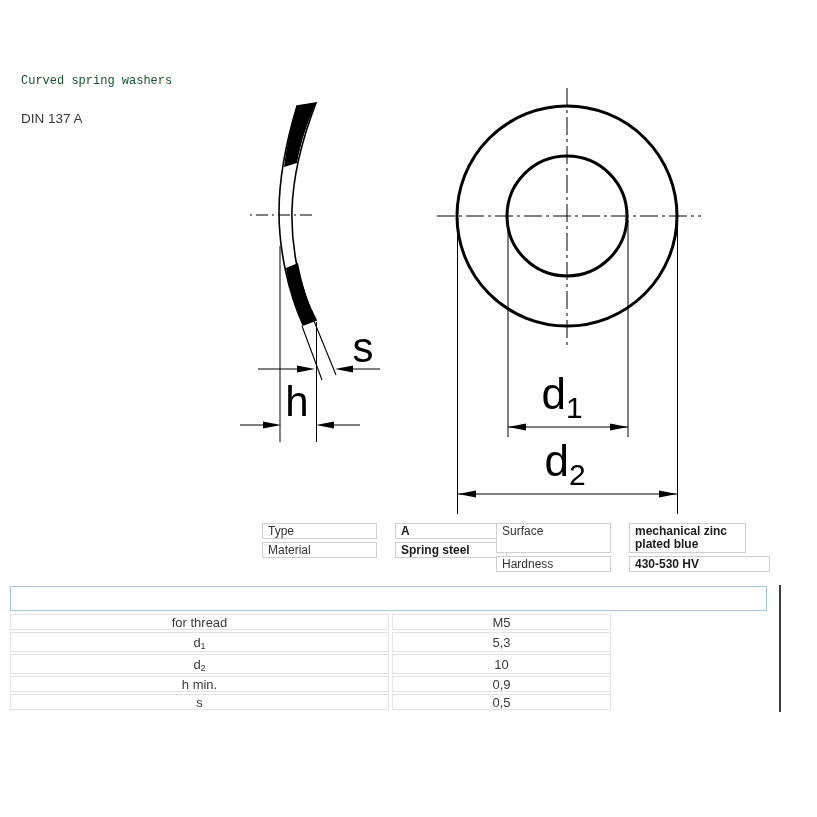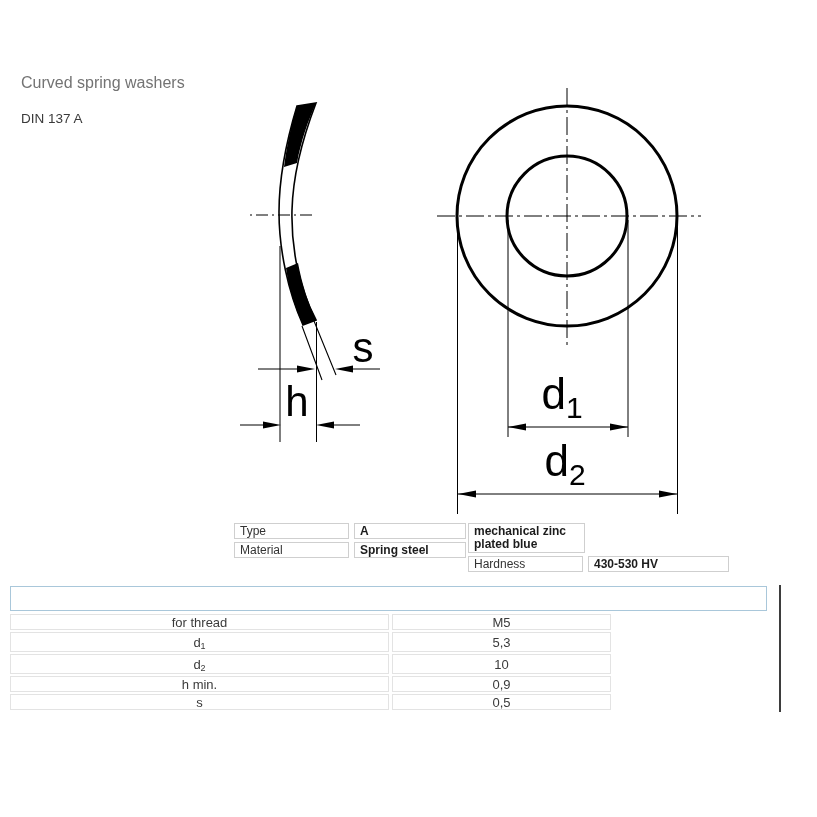--- a/index.html
+++ b/index.html
@@ -8,34 +8,34 @@
     background:#ffffff;
     font-family:"Liberation Sans", sans-serif;
     overflow:hidden;
     position:relative;
   }
   .abs{position:absolute;}
 
   
   .page-title{
     left:21px; top:74px;
-    font-size:16px; color:#737373;
+    font-size:12px; color:#14532d;font-family:Liberation Mono, monospace;
   }
   .standard-number{
     left:21px; top:111px;
     font-size:13.5px; color:#3a3a3a;
   }
 
   
   .drawing{ left:0; top:0; }
   .dimtext{ font-family:"Liberation Sans", sans-serif; fill:#000; }
 
   
   .ptable{ display:flex; flex-direction:column; gap:3px; }
-  .prow{ display:flex; gap:5px; }
+  .prow{ display:flex; gap:18px;margin-left:28px; }
   .pcell{
     border:1px solid #cfcfcf;
     background:#fff;
     font-size:12px; color:#333;
     padding:1px 0 0 5px;
     line-height:13px;
     box-sizing:border-box;
     overflow:hidden;
   }
   .pcell.bold{ font-weight:bold; color:#1c1c1c; }
@@ -139,20 +139,21 @@
     <div class="pcell h16 bold" style="width:112px">A</div>
   </div>
   <div class="prow">
     <div class="pcell h16" style="width:115px">Material</div>
     <div class="pcell h16 bold" style="width:112px">Spring steel</div>
   </div>
 </div>
 
 <div class="abs ptable" style="left:468px; top:523px;">
   <div class="prow">
+    <div class="pcell h30" style="width:115px">Surface</div>
     <div class="pcell h30 bold" style="width:117px">mechanical zinc plated blue</div>
   </div>
   <div class="prow">
     <div class="pcell h16" style="width:115px">Hardness</div>
     <div class="pcell h16 bold" style="width:141px">430-530 HV</div>
   </div>
 </div>
 
 <div class="abs size-table">
   <div class="st-header"></div>

